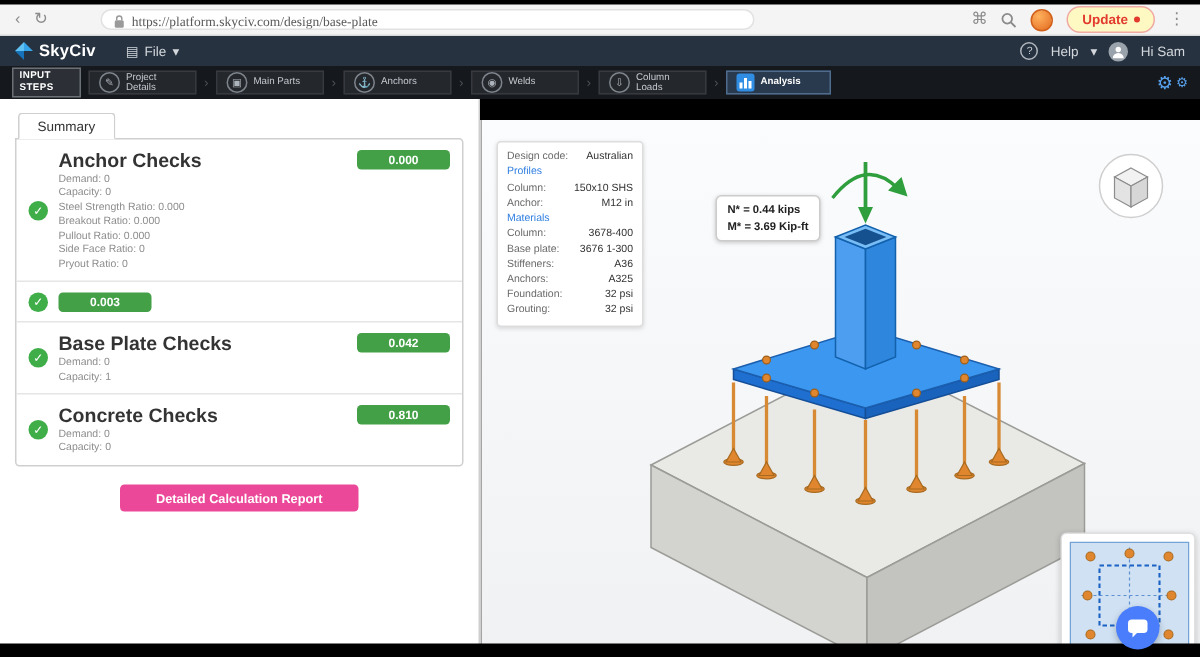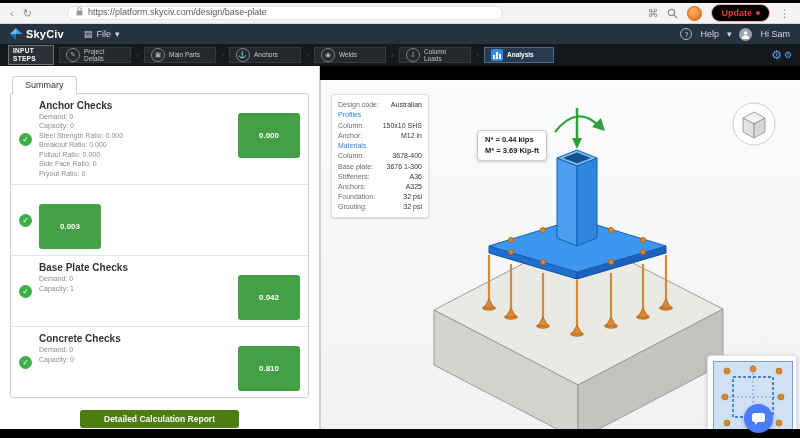--- a/index.html
+++ b/index.html
@@ -6,26 +6,26 @@
   body{width:800px;height:438px;position:relative;overflow:hidden;
        font-family:"Liberation Sans",sans-serif;-webkit-font-smoothing:antialiased;}
   .abs{position:absolute;}
   
   .top-strip{left:0;top:0;width:800px;height:3px;background:#000;}
   .browser-bar{left:0;top:3px;width:800px;height:21px;background:#f5f4f4;
     border-bottom:1px solid #d8d8d8;display:flex;align-items:center;box-sizing:border-box;
     padding:0 10px;gap:9px;color:#8b8b8b;}
   .nav-ico{font-size:11px;line-height:1;color:#8b8b8b;cursor:default;}
   .url-pill{margin-left:26px;width:436px;height:14px;background:#fff;border:1px solid #e2e2e2;
-    border-radius:8px;display:flex;align-items:flex-start;gap:5px;padding:0 8px;box-sizing:border-box;}
+    border-radius:8px;display:flex;align-items:flex-end;gap:5px;padding:0 8px;box-sizing:border-box;font-family:Liberation Serif, serif;}
   .url-text{font-size:9px;color:#5a5a5a;white-space:nowrap;overflow:hidden;}
   .browser-right{margin-left:auto;display:flex;align-items:center;gap:9px;}
   .avatar-orange{width:13px;height:13px;border-radius:50%;
     background:radial-gradient(circle at 35% 30%,#ffb25e,#e26a1f);border:1px solid #d0601a;}
-  .update-btn{border:1px solid #f0a9a2;color:#e23b2e;background:#000000;font-size:9px;font-weight:bold;
+  .update-btn{border:1px solid #f0a9a2;color:#e23b2e;background:#fef9c3;font-size:9px;font-weight:bold;
     border-radius:9px;padding:3px 9px;display:flex;align-items:center;gap:4px;}
   .update-dot{width:4px;height:4px;border-radius:50%;background:#e23b2e;display:inline-block;}
   
   .app-header{left:0;top:24px;width:800px;height:20px;background:#263240;display:flex;
     align-items:center;box-sizing:border-box;padding:0 10px;color:#e8eaed;}
   .brand{display:flex;align-items:flex-start;gap:4px;}
   .brand-text{font-size:11px;font-weight:bold;color:#fff;letter-spacing:0.2px;}
   .file-menu{margin-left:20px;display:flex;align-items:center;gap:4px;font-size:9px;color:#d3d7db;}
   .hdr-right{margin-left:auto;display:flex;align-items:center;gap:8px;font-size:9px;color:#d3d7db;}
   .q-circle{width:10px;height:10px;border-radius:50%;border:1px solid #aeb5bc;font-size:7px;
@@ -56,25 +56,25 @@
     box-sizing:border-box;padding:8px 10px 0;}
   .tab{display:inline-block;position:relative;z-index:2;background:#fff;border:1px solid #cfcfcf;
     border-bottom:1px solid #fff;border-radius:3px 3px 0 0;font-size:9px;color:#333;
     padding:3px 12px;margin-left:2px;margin-bottom:-1px;}
   .sum-card{border:1px solid #cfcfcf;border-radius:0 3px 3px 3px;background:#fff;}
   .check-sec{display:flex;gap:7px;padding:6px 8px;border-bottom:1px solid #e5e5e5;}
   .check-sec:last-child{border-bottom:none;}
   .check-ico{width:13px;height:13px;border-radius:50%;background:#3fae49;color:#fff;font-size:8px;
     display:flex;align-items:center;justify-content:center;flex:0 0 auto;align-self:center;}
   .check-body{flex:1;}
-  .check-name{font-size:10px;font-weight:bold;color:#333;margin-bottom:1px;}
+  .check-name{font-size:13px;font-weight:bold;color:#333;margin-bottom:1px;}
   .check-detail{font-size:7px;color:#8d8d8d;line-height:1.35;}
   .badge{align-self:flex-start;background:#43a047;color:#fff;font-size:8px;font-weight:bold;
-    width:62px;text-align:center;padding:18px 0;border-radius:3px;margin-top:13px;flex:0 0 auto;}
-  .report-btn{display:block;margin:12px auto 0;background:#4d7c0f;color:#fff;border:none;
+    width:62px;text-align:center;padding:2px 0;border-radius:3px;margin-top:1px;flex:0 0 auto;}
+  .report-btn{display:block;margin:12px auto 0;background:#ec4899;color:#fff;border:none;
     border-radius:3px;font-size:8.5px;font-weight:bold;padding:4px 24px;
     font-family:"Liberation Sans",sans-serif;}
   
   .viewer{left:320px;top:80px;width:480px;height:363px;border-left:1px solid #cfcfcf;
     background:linear-gradient(180deg,#fbfcfd 0%,#f0f1f3 100%);box-sizing:border-box;overflow:hidden;}
   .scene{position:absolute;left:0;top:0;width:479px;height:363px;}
   .info-card{position:absolute;left:10px;top:14px;width:98px;background:#fff;border:1px solid #ddd;
     border-radius:3px;box-shadow:0 1px 3px rgba(0,0,0,0.12);padding:5px 6px;box-sizing:border-box;}
   .info-row{display:flex;justify-content:space-between;font-size:7px;line-height:1.45;color:#6a6a6a;}
   .info-row .v{color:#333;text-align:right;}

